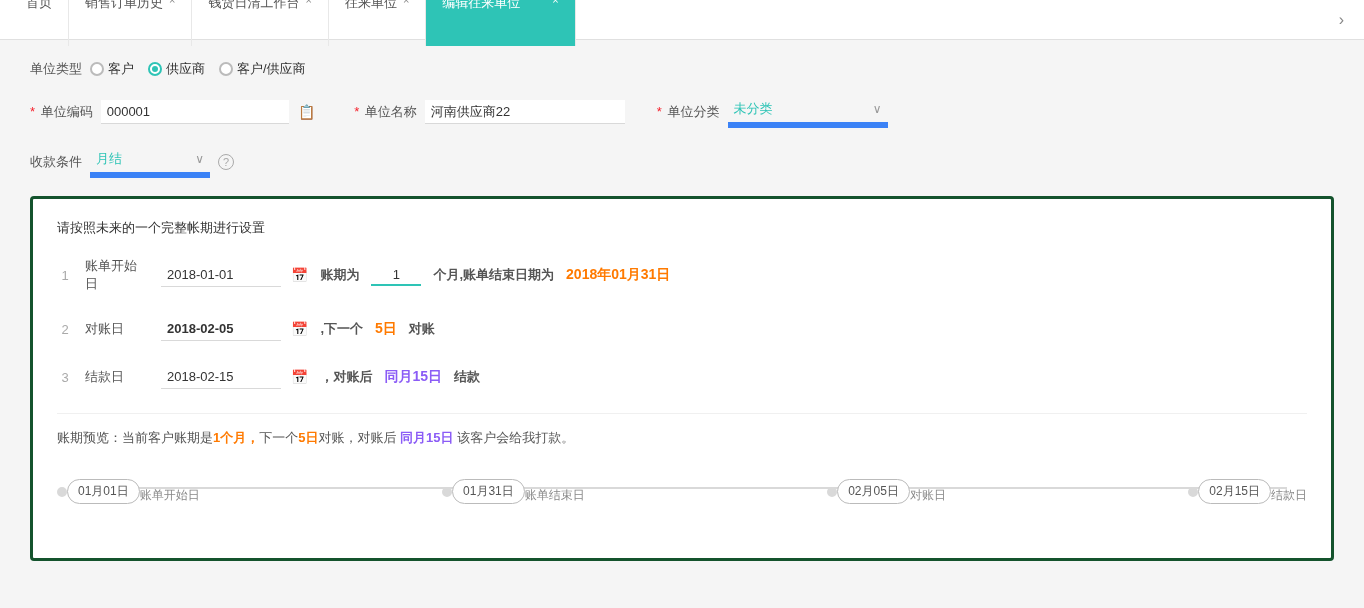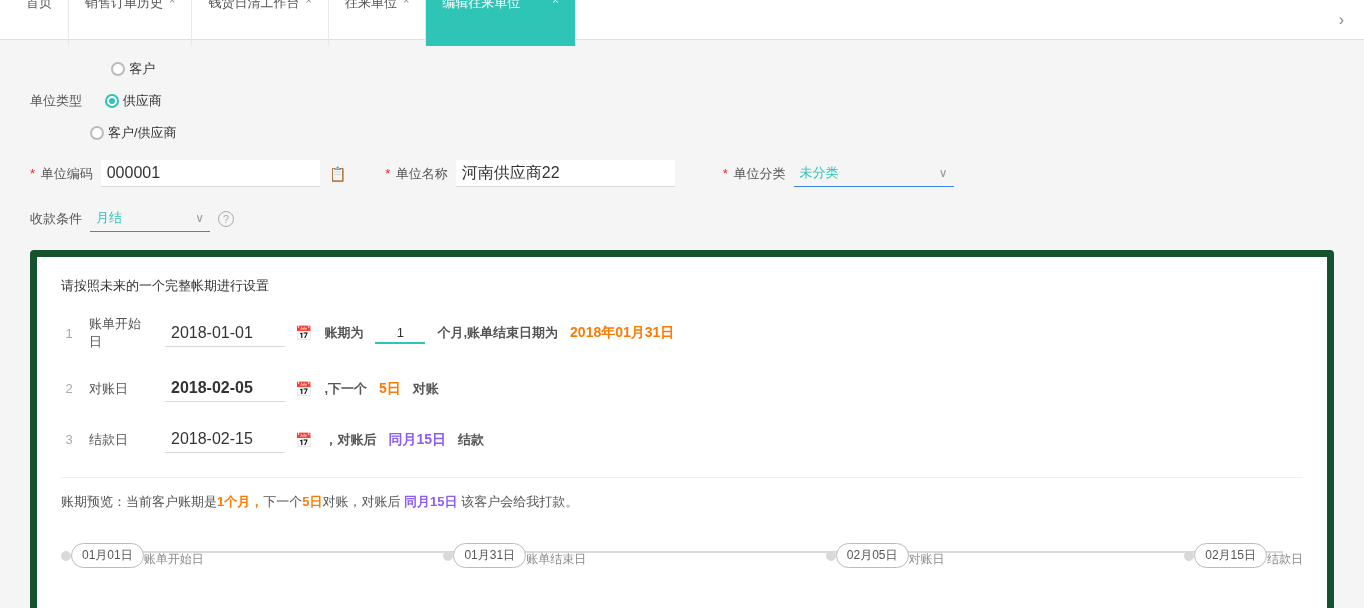--- a/index.html
+++ b/index.html
@@ -68,21 +68,20 @@
     .required-star {
       color: #f5222d;
       margin-right: 2px;
     }
 
     
     .radio-group {
       display: flex;
       align-items: center;
       gap: 14px;
-      flex-direction: column;
     }
     .radio-item {
       display: flex;
       align-items: center;
       gap: 4px;
       cursor: pointer;
       font-size: 13px;
     }
     .radio-circle {
       width: 14px;
@@ -103,40 +102,40 @@
       height: 6px;
       border-radius: 50%;
       background: #2ec4b6;
     }
 
     
     .text-input {
       border: none;
       border-bottom: 1px solid #d9d9d9;
       padding: 4px 6px;
-      font-size: 16px;
+      font-size: 13px;
       outline: none;
       color: #333;
       min-width: 120px;
     }
     .text-input.wide { min-width: 200px; }
 
     
     .cal-icon {
       color: #2ec4b6;
       cursor: pointer;
       font-size: 14px;
       margin-left: 4px;
     }
 
     
     .select-wrapper {
       display: flex;
       align-items: center;
-      border-bottom: 1px solid #3b82f6;
+      border-bottom: 6px solid #3b82f6;
       padding: 4px 6px;
       min-width: 160px;
       cursor: pointer;
       position: relative;
     }
     .select-value {
       flex: 1;
       font-size: 13px;
       color: #2ec4b6;
     }
@@ -154,21 +153,21 @@
       color: #aaa;
       font-size: 11px;
       display: flex;
       align-items: center;
       justify-content: center;
       cursor: pointer;
     }
 
     
     .inner-card {
-      border: 7px solid #14532d;
+      border: 3px solid #14532d;
       border-radius: 4px;
       padding: 20px 24px;
       background: #fff;
       margin-top: 8px;
     }
 
     .card-title {
       font-size: 13px;
       color: #333;
       margin-bottom: 20px;
@@ -342,21 +341,21 @@
         <input class="text-input" type="text" value="000001" style="">
         <span class="cal-icon">📋</span>
       </div>
 
       <span style="margin-left: 30px;" class="field-label">
         <span class="required-star">*</span>
         <span>单位名称</span>
       </span>
       <input class="text-input wide" type="text" value="河南供应商22" style="">
 
-      <span style="margin-left: 40px;" class="field-label">
+      <span style="margin-left: 24px;" class="field-label">
         <span class="required-star">*</span>
         <span>单位分类</span>
       </span>
       <div class="select-wrapper">
         <span class="select-value">未分类</span>
         <span class="chevron-icon">∨</span>
       </div>
     </div>
 
     <div class="form-row">

